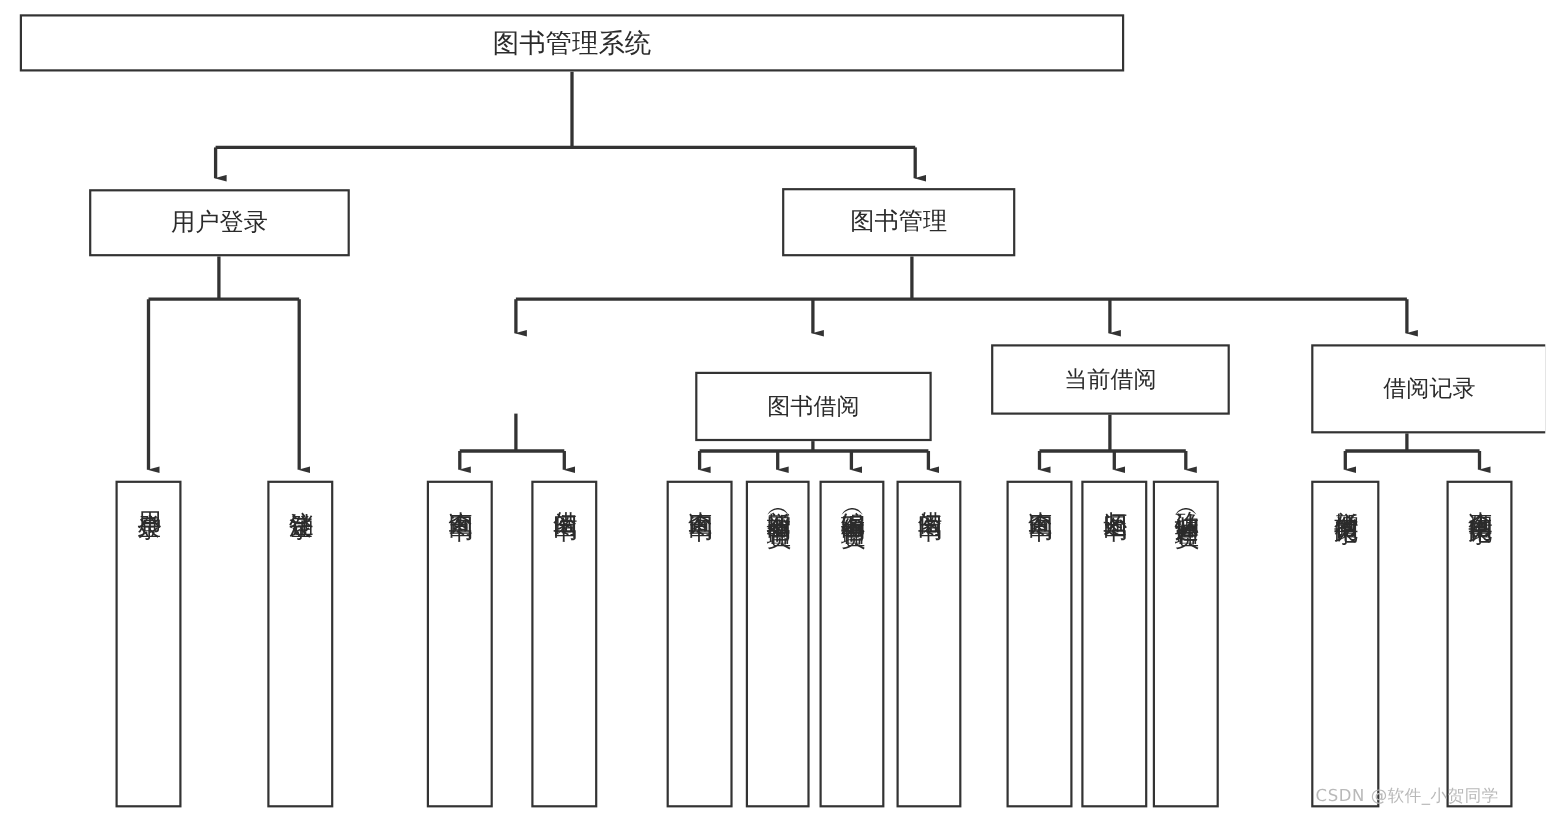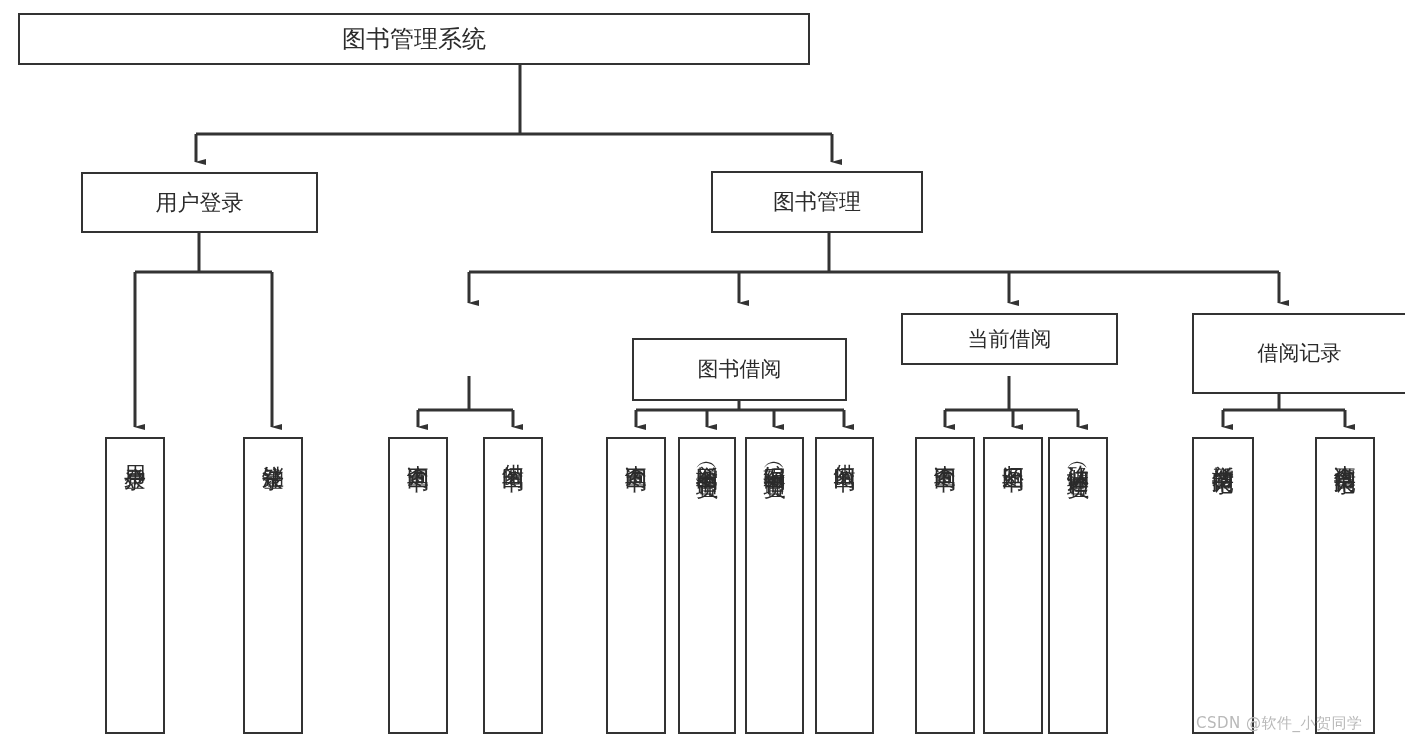--- a/index.html
+++ b/index.html
@@ -113,35 +113,35 @@
       <path d="M1013,410 L1013,427" marker-end="url(#arw)"></path>
       <path d="M1078,410 L1078,427" marker-end="url(#arw)"></path>
 
       <path d="M1279,376 L1279,410"></path>
       <path d="M1223,410 L1345,410"></path>
       <path d="M1223,410 L1223,427" marker-end="url(#arw)"></path>
       <path d="M1345,410 L1345,427" marker-end="url(#arw)"></path>
     </g>
   </svg>
 
-  <div class="node node-root" style="left:18px;top:13px;width:792px;height:52px;">
+  <div class="node node-root" style="left:18px;top:13px;width:1004px;height:52px;">
     <span class="lbl">图书管理系统</span>
   </div>
 
   <div class="node node-l1" style="left:81px;top:172px;width:237px;height:61px;">
     <span class="lbl">用户登录</span>
   </div>
   <div class="node node-l1" style="left:711px;top:171px;width:212px;height:62px;">
     <span class="lbl">图书管理</span>
   </div>
 
   <div class="node node-l2" style="left:632px;top:313px;width:215px;height:63px;margin-top:25px;">
     <span class="lbl">图书借阅</span>
   </div>
-  <div class="node node-l2" style="left:901px;top:313px;width:217px;height:52px;">
+  <div class="node node-l2" style="left:901px;top:313px;width:217px;height:64px;">
     <span class="lbl">当前借阅</span>
   </div>
   <div class="node node-l2" style="left:1192px;top:313px;width:215px;height:81px;">
     <span class="lbl">借阅记录</span>
   </div>
 
   <div class="node node-leaf" style="left:105px;top:437px;width:60px;height:297px;">
     <span class="lbl">用户登录</span>
   </div>
   <div class="node node-leaf" style="left:243px;top:437px;width:60px;height:297px;">

